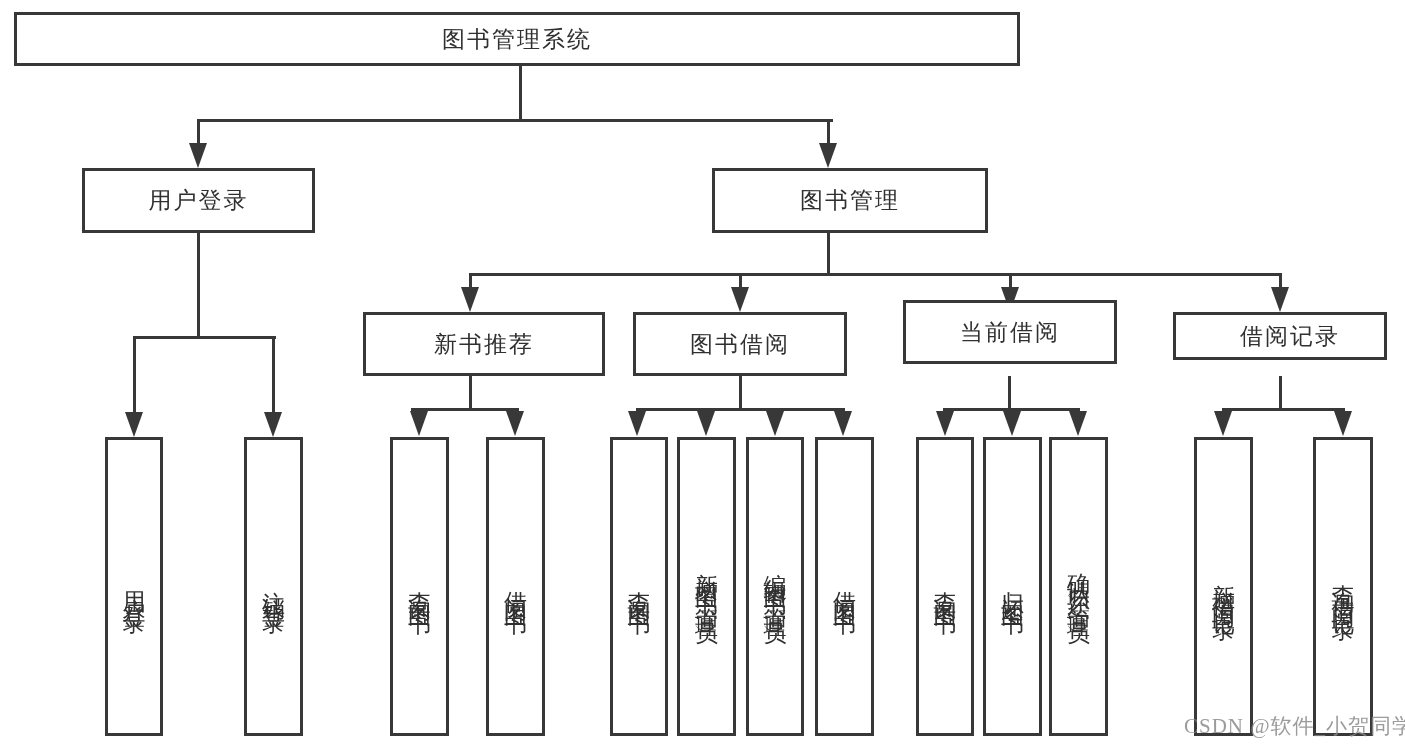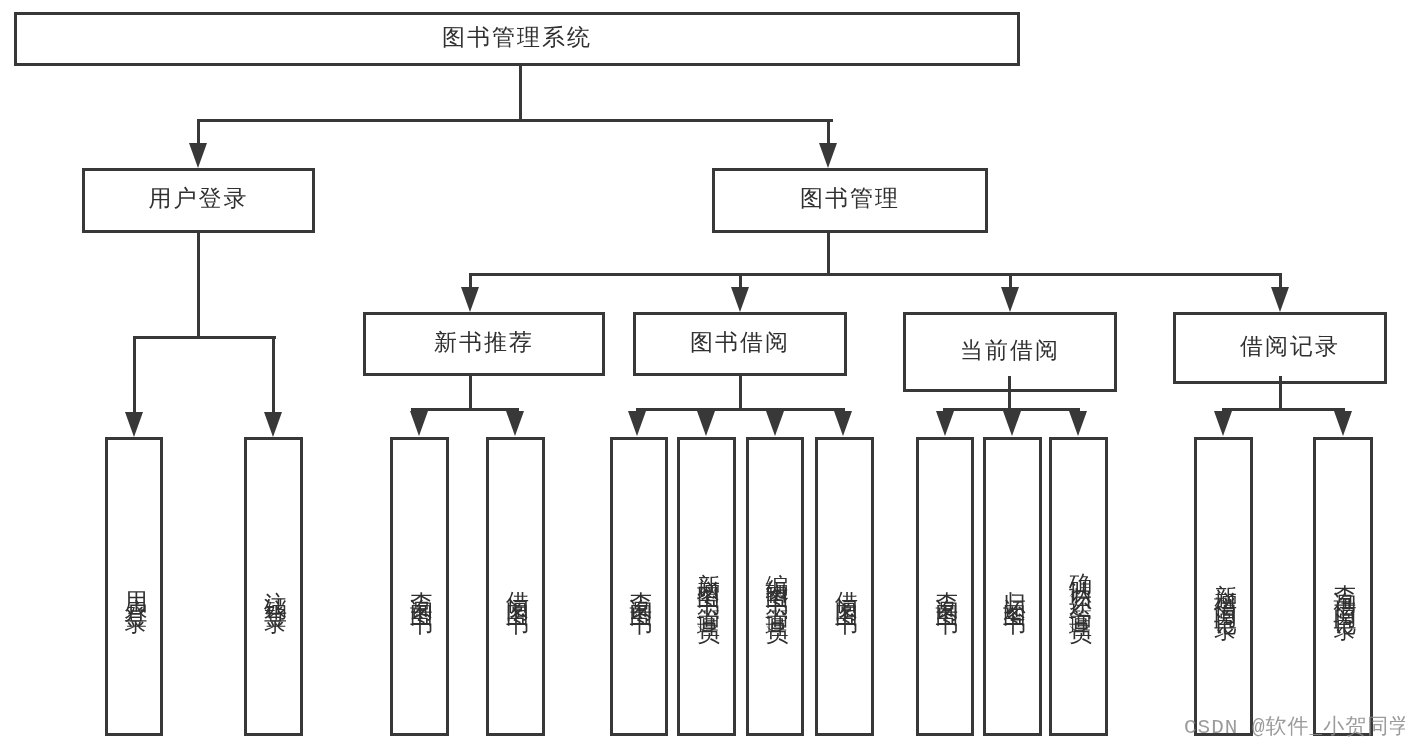--- a/index.html
+++ b/index.html
@@ -7,21 +7,21 @@
     --text: #303030;
     --background: #ffffff;
     --watermark: #8a8a8a;
   }
   html, body { margin: 0; padding: 0; }
   .stage {
     position: relative;
     width: 1405px;
     height: 747px;
     background: var(--background);
-    font-family: Liberation Mono, monospace;
+    font-family: Liberation Serif, serif;
     overflow: hidden;
     text-align: right;
   }
   .box {
     position: absolute;
     box-sizing: border-box;
     border: 3px solid var(--line);
     background: var(--background);
     display: flex;
     align-items: center;
@@ -104,24 +104,24 @@
   <div class="arrow" style="left:1001px; top:287px;"></div>
   <div class="line" style="left:1279px; top:273px; width:3px; height:15px;"></div>
   <div class="arrow" style="left:1271px; top:287px;"></div>
 
   <div class="box hbox" style="left:363px; top:312px; width:242px; height:64px;">
     <span>新书推荐</span>
   </div>
   <div class="box hbox" style="left:633px; top:312px; width:214px; height:64px;">
     <span>图书借阅</span>
   </div>
-  <div class="box hbox" style="left:903px; top:312px; width:214px; height:80px;">
+  <div class="box hbox" style="left:903px; top:300px; width:214px; height:64px;">
     <span>当前借阅</span>
   </div>
-  <div class="box hbox" style="left:1173px; top:312px; width:214px; height:72px;padding-left:20px;">
+  <div class="box hbox" style="left:1173px; top:312px; width:214px; height:48px;padding-left:20px;">
     <span>借阅记录</span>
   </div>
 
   <div class="line" style="left:469px; top:376px; width:3px; height:35px;"></div>
   <div class="line" style="left:411px; top:408px; width:108px; height:3px;"></div>
   <div class="arrow" style="left:410px; top:411px;"></div>
   <div class="arrow" style="left:506px; top:411px;"></div>
 
   <div class="line" style="left:739px; top:376px; width:3px; height:35px;"></div>
   <div class="line" style="left:636px; top:408px; width:209px; height:3px;"></div>

